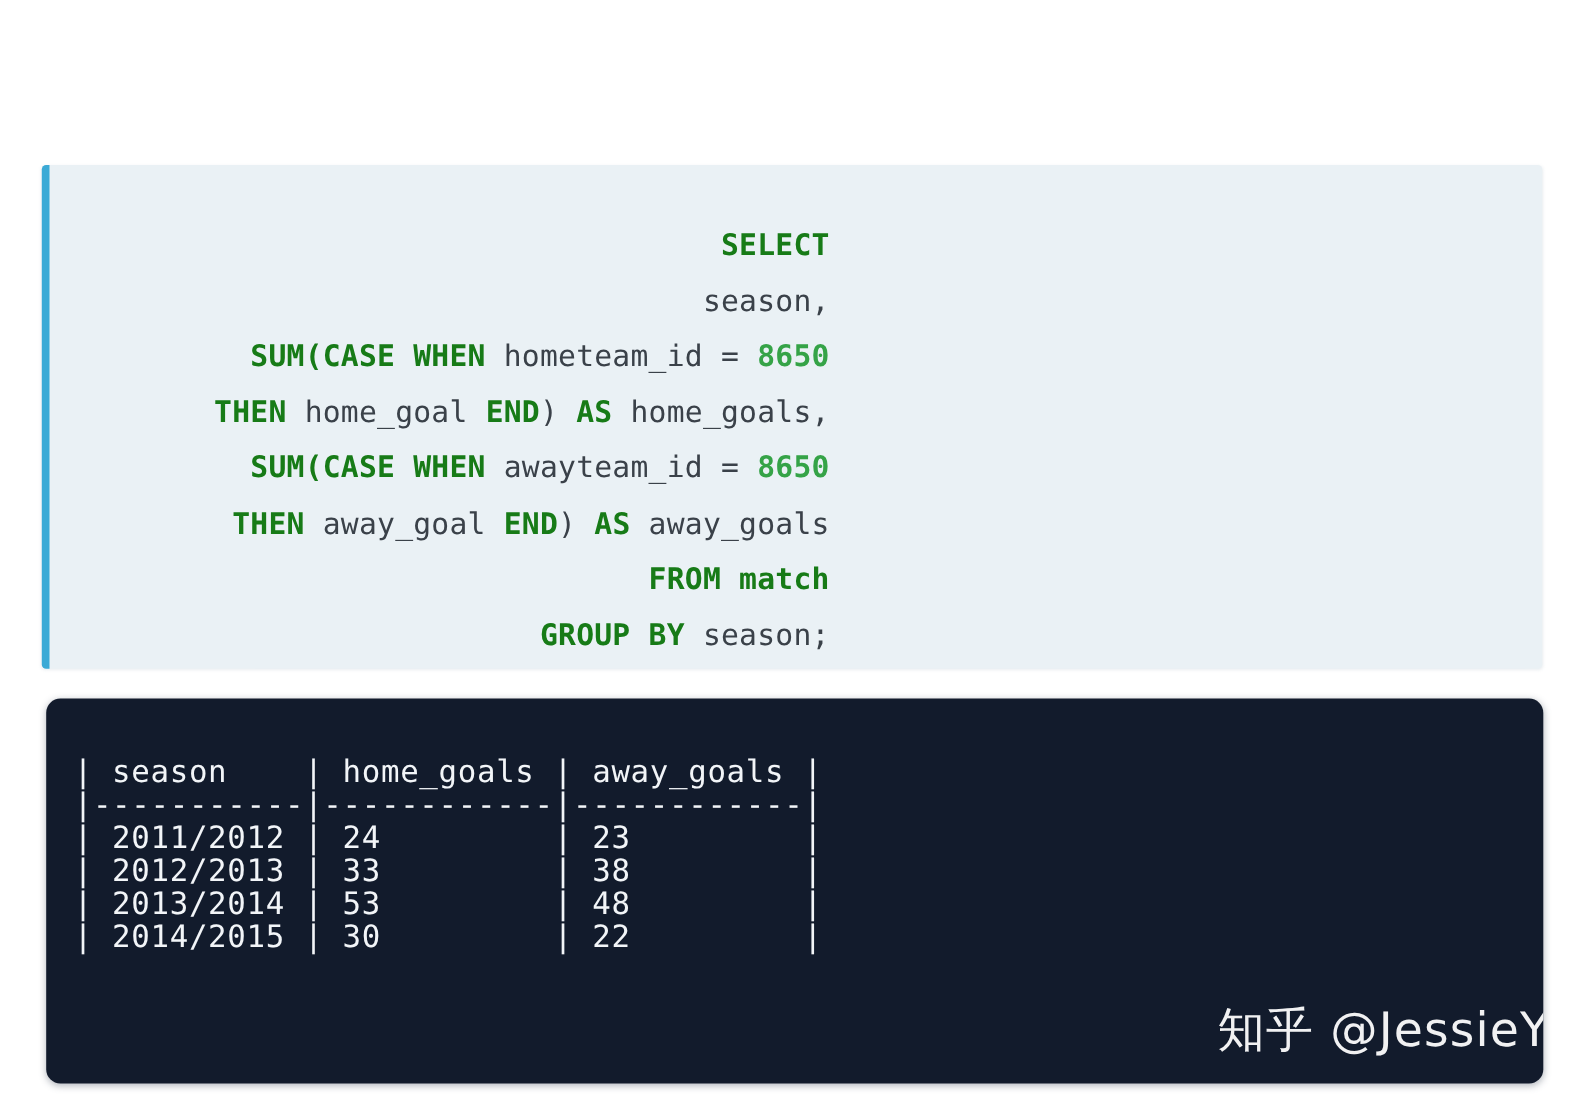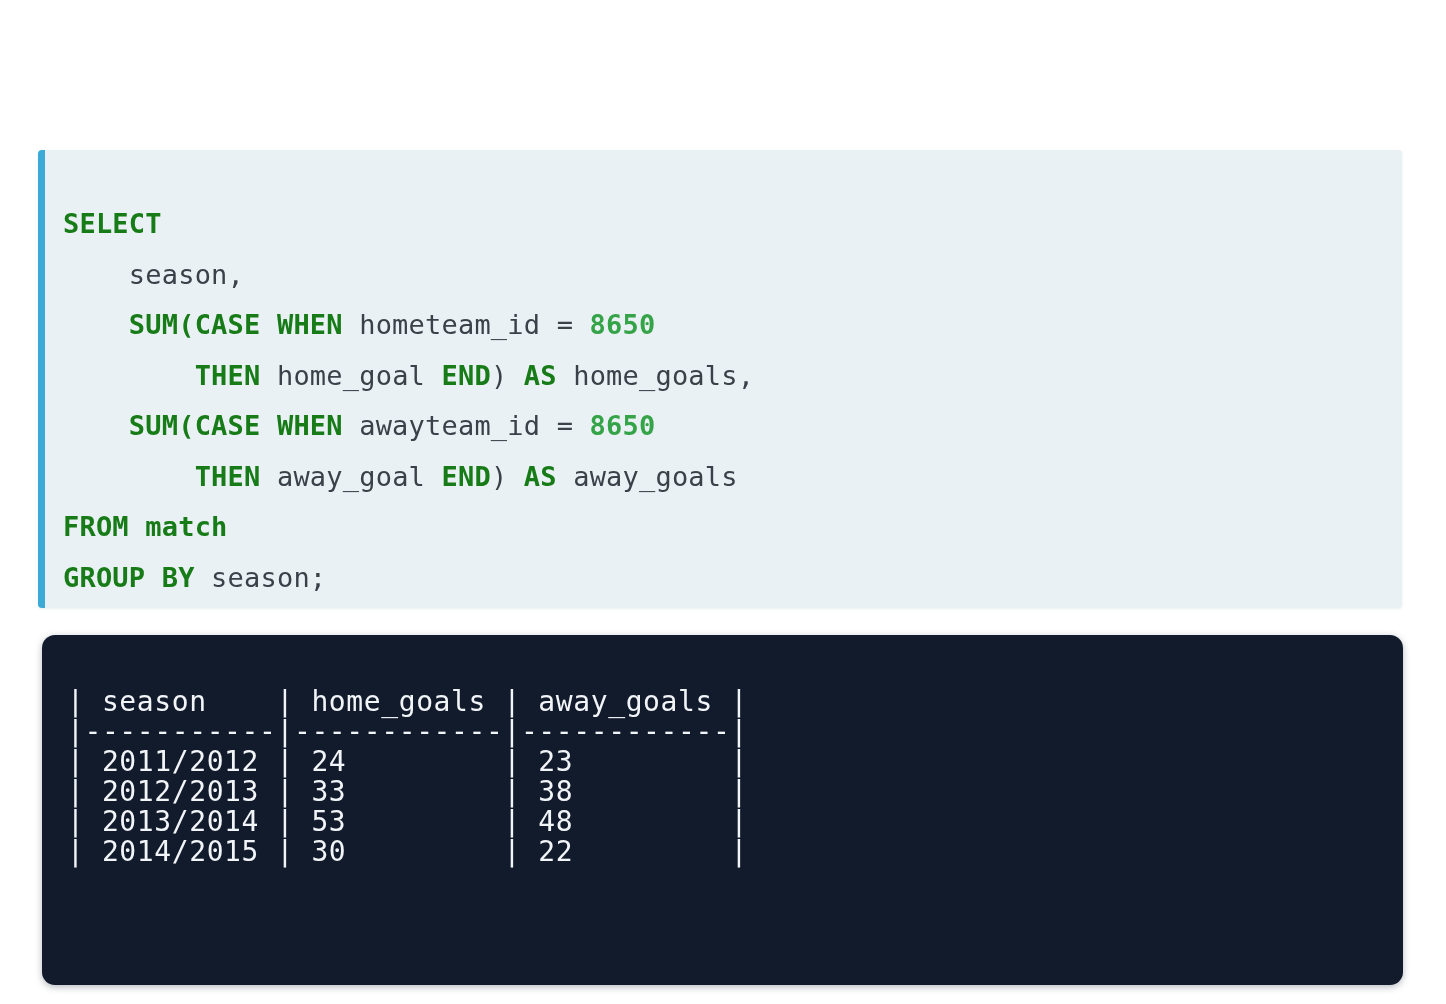--- a/index.html
+++ b/index.html
@@ -41,20 +41,21 @@
   .code-block {
     position: absolute;
     left: 38px;
     top: 150px;
     width: 1364px;
     height: 458px;
     background: #EAF1F5;
     border-radius: 4px;
     box-sizing: border-box;
     box-shadow: 0 1px 3px rgba(120,140,160,0.16);
+    text-align: right;
   }
   .code-accent {
     position: absolute;
     left: 0;
     top: 0;
     width: 7px;
     height: 100%;
     background: #3BAAD6;
     border-radius: 4px 0 0 4px;
   }
@@ -138,15 +139,16 @@
 <span class="kw">GROUP BY</span><span class="id"> season;</span></code></pre>
   </div>
 
   <div class="output-block">
     <pre class="output-body">| season    | home_goals | away_goals |
 |-----------|------------|------------|
 | 2011/2012 | 24         | 23         |
 | 2012/2013 | 33         | 38         |
 | 2013/2014 | 53         | 48         |
 | 2014/2015 | 30         | 22         |</pre>
+    <div class="watermark">知乎 @JessieY</div>
   </div>
 
 </div>
 
 </body></html>

